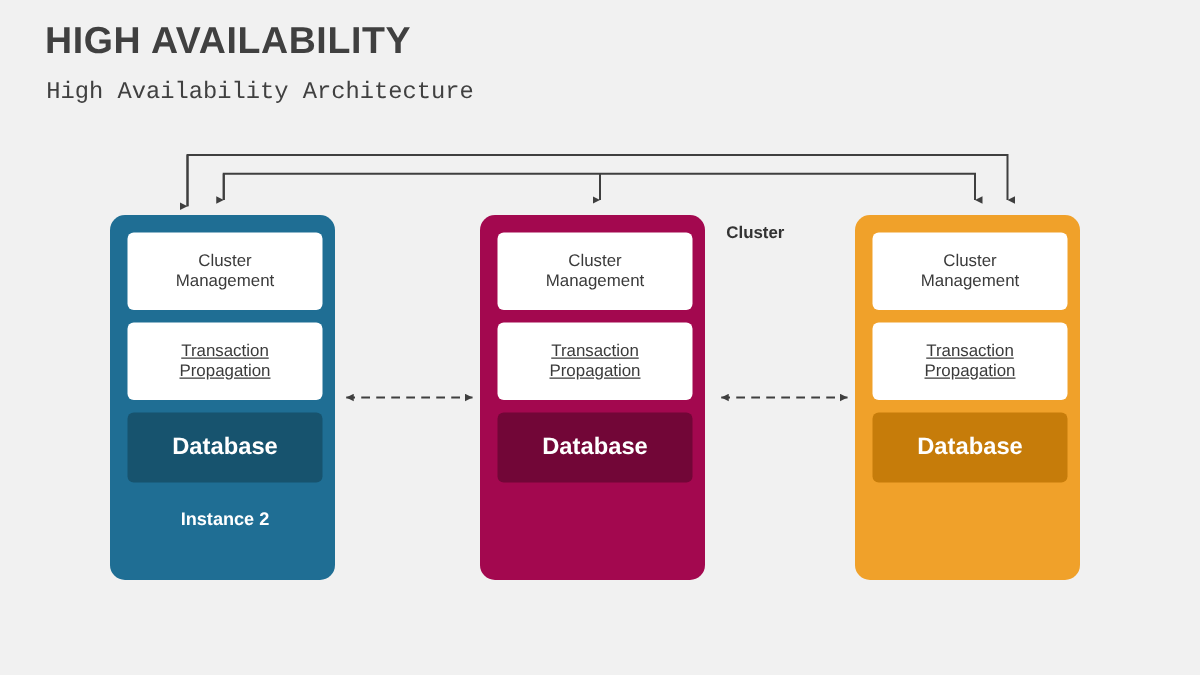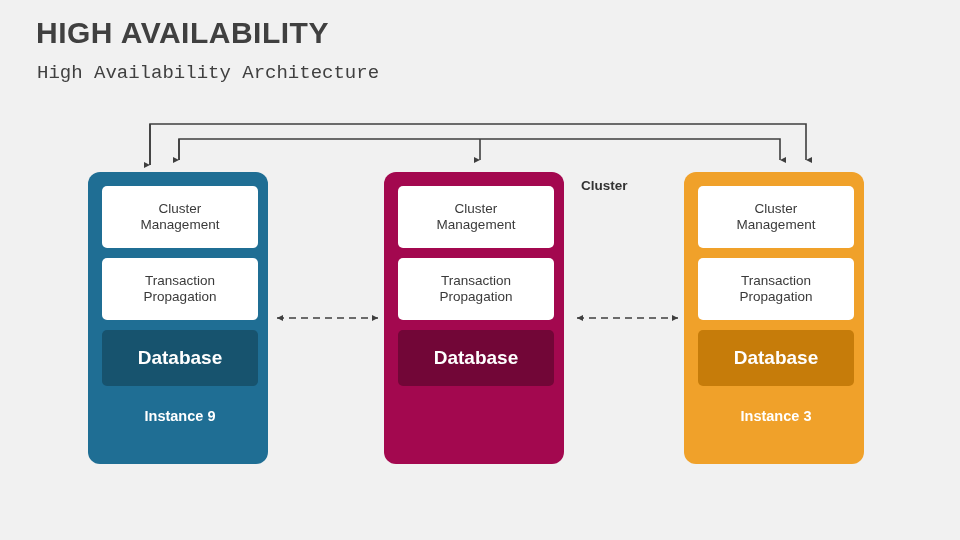--- a/index.html
+++ b/index.html
@@ -70,21 +70,21 @@
     border-radius: 5px;
     display: flex;
     align-items: center;
     justify-content: center;
     text-align: center;
     font-size: 13.5px;
     line-height: 16px;
     color: #3a3a3a;
   }
   .card-cm { top: 14px;  height: 62px; }
-  .card-tp { top: 86px;  height: 62px; }
+  .card-tp { top: 86px;  height: 62px; text-decoration: underline; }
   .card-db {
     top: 158px;
     height: 56px;
     background: transparent;
     color: #ffffff;
     font-weight: bold;
     font-size: 19px;
   }
   .inst1 .card-db { background: #17536e; }
   .inst2 .card-db { background: #720637; }
@@ -157,21 +157,21 @@
     </div>
     <div class="card card-tp">
       <div>
         <span>Transaction</span><br>
         <span>Propagation</span>
       </div>
     </div>
     <div class="card card-db">
       <span>Database</span>
     </div>
-    <div class="inst-label">Instance 9</div>
+    <div class="inst-label">Instance 2</div>
   </div>
 
   <div class="instance inst2">
     <div class="card card-cm">
       <div>
         <span>Cluster</span><br>
         <span>Management</span>
       </div>
     </div>
     <div class="card card-tp">
@@ -194,16 +194,15 @@
     </div>
     <div class="card card-tp">
       <div>
         <span>Transaction</span><br>
         <span>Propagation</span>
       </div>
     </div>
     <div class="card card-db">
       <span>Database</span>
     </div>
-    <div class="inst-label">Instance 3</div>
   </div>
 
 </div>
 
 </body></html>

